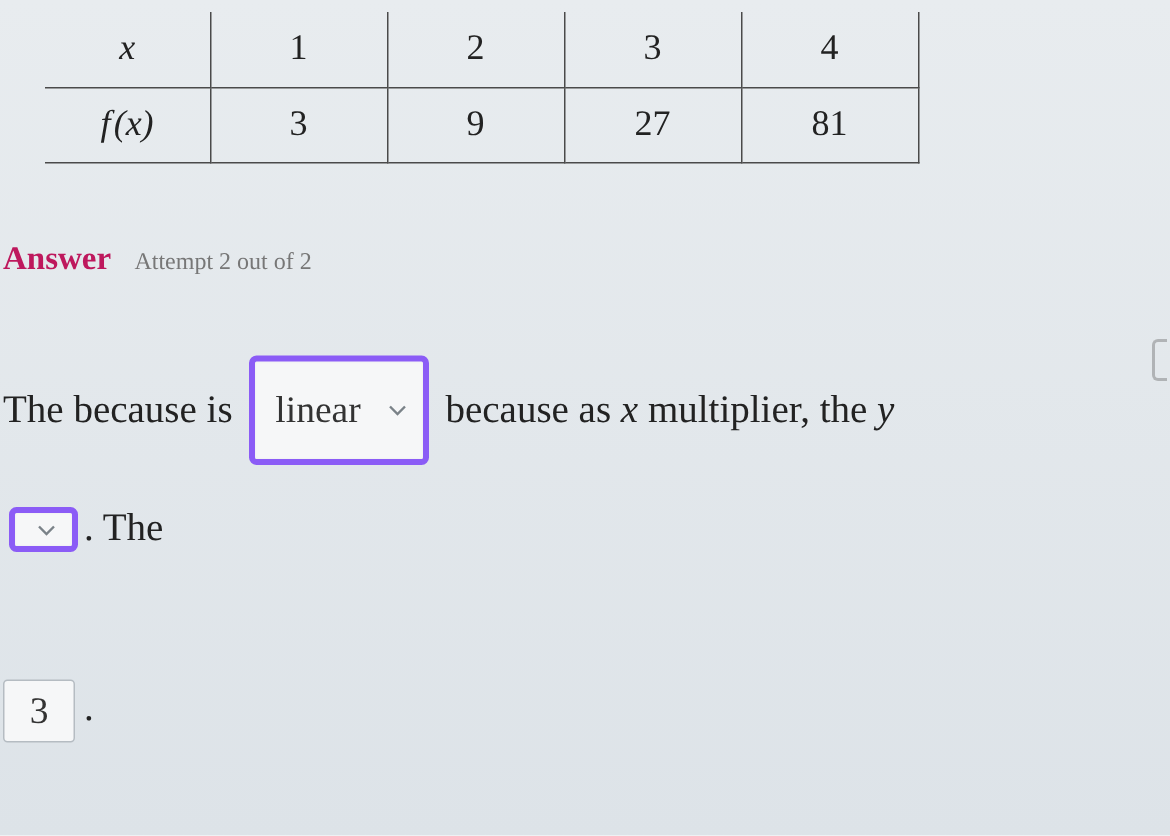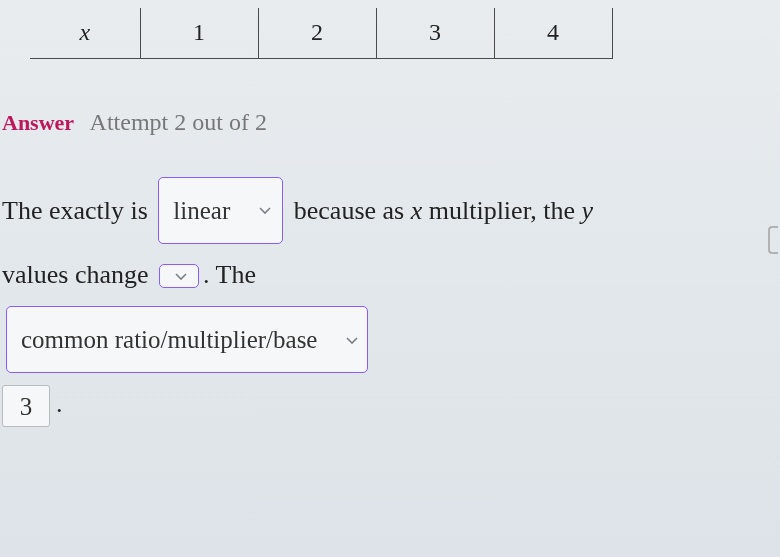--- a/index.html
+++ b/index.html
@@ -35,43 +35,43 @@
     table.func td:first-child { border-left: none; width: 110px;}
     table.func .num { font-style: normal; }
     .answer-row {
       font-family: Georgia, serif;
       font-size: 22px;
       color: #3a3a3a;
       margin: 50px 0 40px 0;
       padding-left: 2px;
     }
     .answer-row .lbl { font-weight: bold; color: #be185d; }
-    .answer-row .attempt { color: #777; font-size: 24px; margin-left: 10px; }
+    .answer-row .attempt { color: #777; font-size: 16px; margin-left: 10px; }
     .sentence {
       font-family: Georgia, serif;
       font-size: 26px;
       color: #222;
       line-height: 2.3;
       padding: 0 4px 0 2px;
     }
     .mathvar { font-style: italic; font-family: 'Times New Roman', serif; }
     .dropdown {
       display: inline-flex;
       align-items: center;
       background: #f6f7f8;
-      border: 1px solid #8b5cf6;
+      border: 4px solid #8b5cf6;
       border-radius: 5px;
       padding: 4px 10px 4px 14px;
       font-size: 25px;
       font-family: Georgia, serif;
       color: #333;
       vertical-align: baseline;
-      margin: 1px 4px;
+      margin: 12px 4px;
       box-shadow: inset 0 0 2px rgba(0,0,0,0.05);
-      gap: 28px;
+      gap: 18px;
       cursor: pointer;
     }
     .dropdown.wide { padding-right: 8px; }
     .chev {
       display: inline-block;
       width: 14px;
       height: 14px;
     }
     .chev svg { display: block; }
     .numbox {
@@ -109,55 +109,53 @@
 <div class="content">
   <table class="func">
     <tbody>
         <tr>
       <td><span>x</span></td>
       <td class="num">1</td>
       <td class="num">2</td>
       <td class="num">3</td>
       <td class="num">4</td>
     </tr>
+    <tr>
+      <td><span>f</span> (<span>x</span>)</td>
+      <td class="num">3</td>
+      <td class="num">9</td>
+      <td class="num">27</td>
+      <td class="num">81</td>
+    </tr>
   </tbody>
     </table>
 
   <div class="answer-row">
     <span class="lbl">Answer</span>
     <span class="attempt">Attempt 2 out of 2</span>
   </div>
 
   <div class="sentence">
-    <span>The exactly is</span>
+    <span>The because is</span>
     <span class="dropdown">
       <span>linear</span>
       <span class="chev">
         <svg viewBox="0 0 14 14">
             <path d="M2 5 L7 10 L12 5" fill="none" stroke="#7a8288" stroke-width="1.6"></path>
           </svg>
       </span>
     </span>
     <span>because as </span><span class="mathvar">x</span><span> multiplier, the </span><span class="mathvar">y</span>
     <br>
-    <span>values change</span>
     <span class="dropdown">
       <span class="chev">
         <svg viewBox="0 0 14 14">
             <path d="M2 5 L7 10 L12 5" fill="none" stroke="#7a8288" stroke-width="1.6"></path>
           </svg>
       </span>
     </span><span>. The</span>
     <br>
-    <span class="dropdown wide">
-      <span>common ratio/multiplier/base</span>
-      <span class="chev">
-        <svg viewBox="0 0 14 14">
-            <path d="M2 5 L7 10 L12 5" fill="none" stroke="#7a8288" stroke-width="1.6"></path>
-          </svg>
-      </span>
-    </span>
     <br>
     <span class="numbox">3</span><span>.</span>
   </div>
 </div>
 
 <div class="corner"></div>
 
 </body></html>

